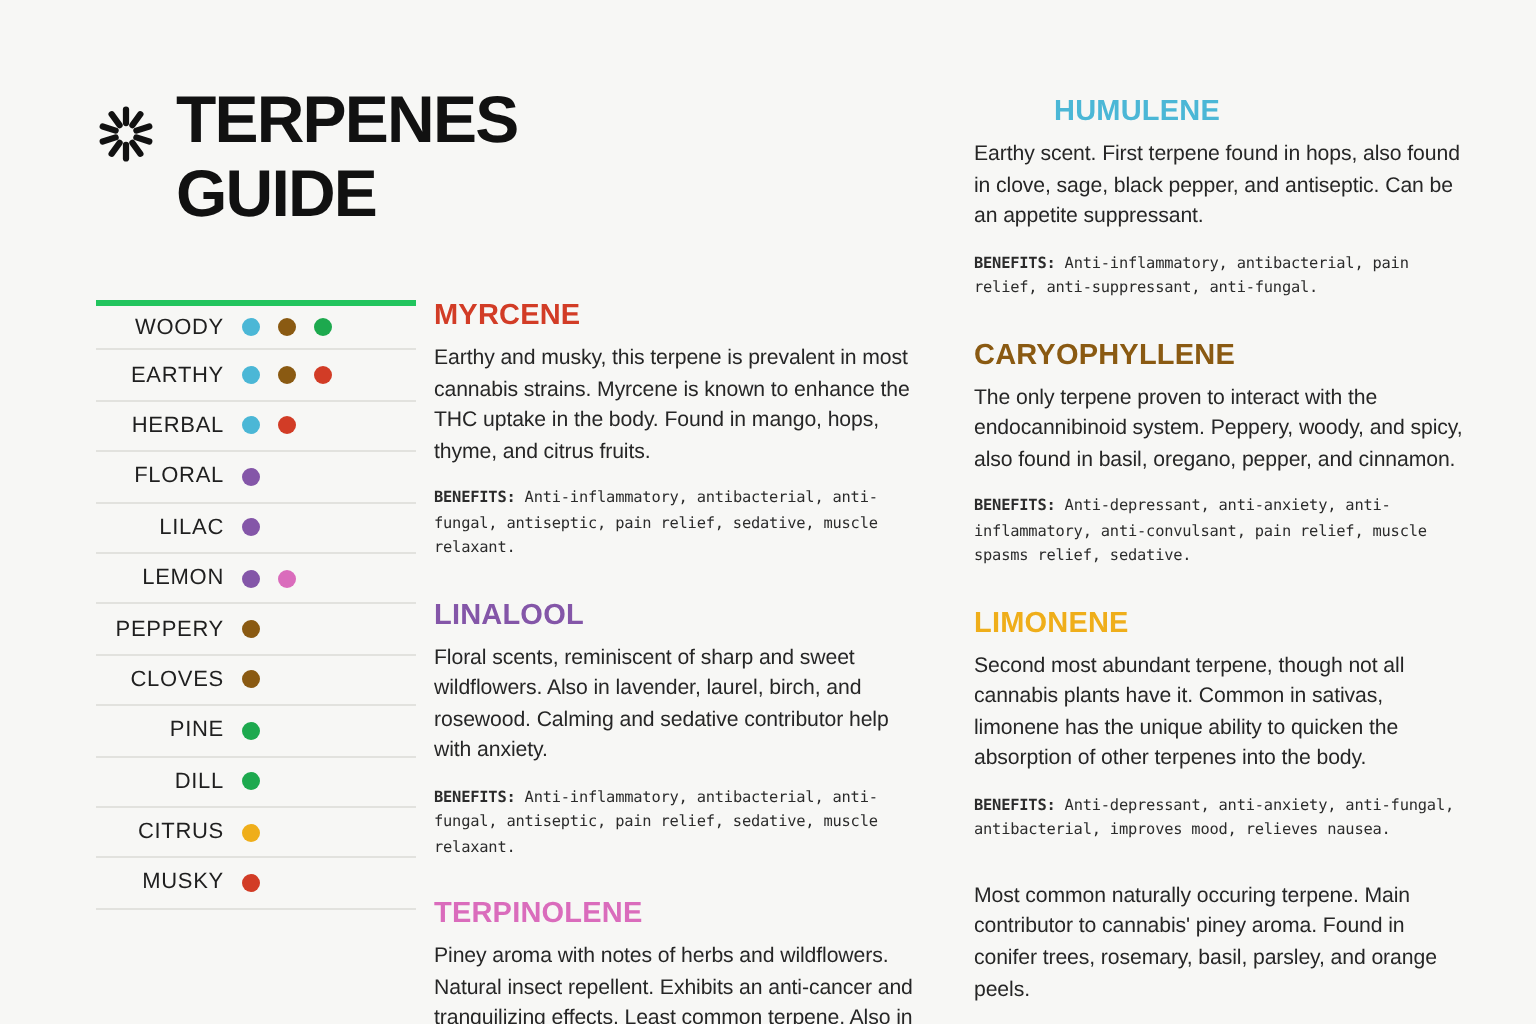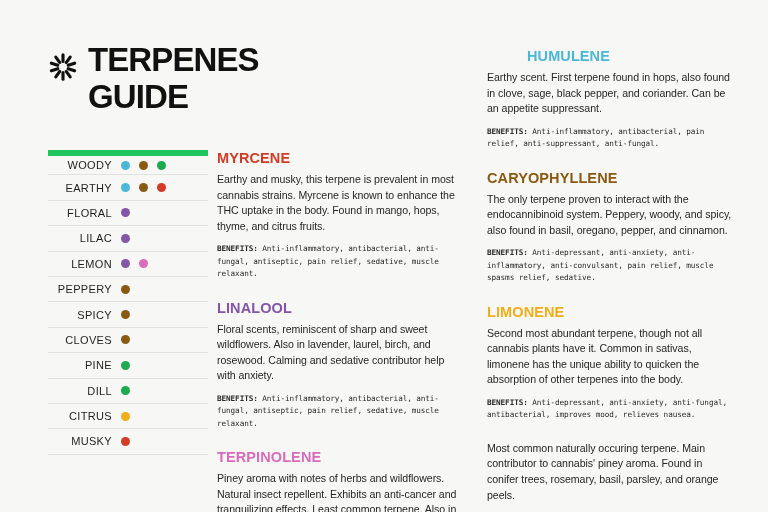--- a/index.html
+++ b/index.html
@@ -60,21 +60,21 @@
     top: 150px;
     width: 160px;
   }
 
   .legend-row {
     height: 25.4px;
     display: flex;
     align-items: center;
     border-bottom: 1px solid #E2E2DE;
   }
-  .legend-row:first-child { border-top: 6px solid #22c55e; }
+  .legend-row:first-child { border-top: 3px solid #22c55e; }
 
   .legend-label {
     width: 64px;
     flex: 0 0 64px;
     text-align: right;
     font-size: 11px;
     letter-spacing: 0.35px;
     color: #1F1F1F;
     text-transform: uppercase;
     white-space: nowrap;
@@ -191,46 +191,47 @@
       </div>
       <div class="legend-row">
         <span class="legend-label">EARTHY</span>
         <span class="legend-dots">
           <span class="dot" style="background: rgb(75, 183, 214);"></span>
           <span class="dot" style="background: rgb(138, 90, 18);"></span>
           <span class="dot" style="background: rgb(210, 60, 38);"></span>
         </span>
       </div>
       <div class="legend-row">
+        <span class="legend-label">HERBAL</span>
+        <span class="legend-dots">
+          <span class="dot" style="background: rgb(75, 183, 214);"></span>
+          <span class="dot" style="background: rgb(210, 60, 38);"></span>
+        </span>
+      </div>
+      <div class="legend-row">
         <span class="legend-label">FLORAL</span>
         <span class="legend-dots">
           <span class="dot" style="background: rgb(132, 86, 168);"></span>
         </span>
       </div>
       <div class="legend-row">
         <span class="legend-label">LILAC</span>
         <span class="legend-dots">
           <span class="dot" style="background: rgb(132, 86, 168);"></span>
         </span>
       </div>
       <div class="legend-row">
         <span class="legend-label">LEMON</span>
         <span class="legend-dots">
           <span class="dot" style="background: rgb(132, 86, 168);"></span>
           <span class="dot" style="background: rgb(218, 108, 188);"></span>
         </span>
       </div>
       <div class="legend-row">
         <span class="legend-label">PEPPERY</span>
-        <span class="legend-dots">
-          <span class="dot" style="background: rgb(138, 90, 18);"></span>
-        </span>
-      </div>
-      <div class="legend-row">
-        <span class="legend-label">SPICY</span>
         <span class="legend-dots">
           <span class="dot" style="background: rgb(138, 90, 18);"></span>
         </span>
       </div>
       <div class="legend-row">
         <span class="legend-label">CLOVES</span>
         <span class="legend-dots">
           <span class="dot" style="background: rgb(138, 90, 18);"></span>
         </span>
       </div>
@@ -273,21 +274,21 @@
       </div>
       <div class="terpene">
         <div class="terpene-name" style="color: rgb(218, 108, 188);">TERPINOLENE</div>
         <p class="terpene-desc">Piney aroma with notes of herbs and wildflowers. Natural insect repellent. Exhibits an anti-cancer and tranquilizing effects. Least common terpene. Also in rosemary, sage, and cypress.</p>
       </div>
     </div>
 
   <div class="col col-right" id="col-right">
       <div class="terpene">
         <div class="terpene-name" style="color: rgb(75, 183, 214); margin-left: 40px;">HUMULENE</div>
-        <p class="terpene-desc">Earthy scent. First terpene found in hops, also found in clove, sage, black pepper, and coriander. Can be an appetite suppressant.</p>
+        <p class="terpene-desc">Earthy scent. First terpene found in hops, also found in clove, sage, black pepper, and antiseptic. Can be an appetite suppressant.</p>
         <p class="terpene-benefits"><span class="benefits-label">BENEFITS:</span><span> Anti-inflammatory, antibacterial, pain relief, anti-suppressant, anti-fungal.</span></p>
       </div>
       <div class="terpene">
         <div class="terpene-name" style="color: rgb(138, 90, 18);">CARYOPHYLLENE</div>
         <p class="terpene-desc">The only terpene proven to interact with the endocannibinoid system. Peppery, woody, and spicy, also found in basil, oregano, pepper, and cinnamon.</p>
         <p class="terpene-benefits"><span class="benefits-label">BENEFITS:</span><span> Anti-depressant, anti-anxiety, anti-inflammatory, anti-convulsant, pain relief, muscle spasms relief, sedative.</span></p>
       </div>
       <div class="terpene">
         <div class="terpene-name" style="color: rgb(239, 174, 26);">LIMONENE</div>
         <p class="terpene-desc">Second most abundant terpene, though not all cannabis plants have it. Common in sativas, limonene has the unique ability to quicken the absorption of other terpenes into the body.</p>

